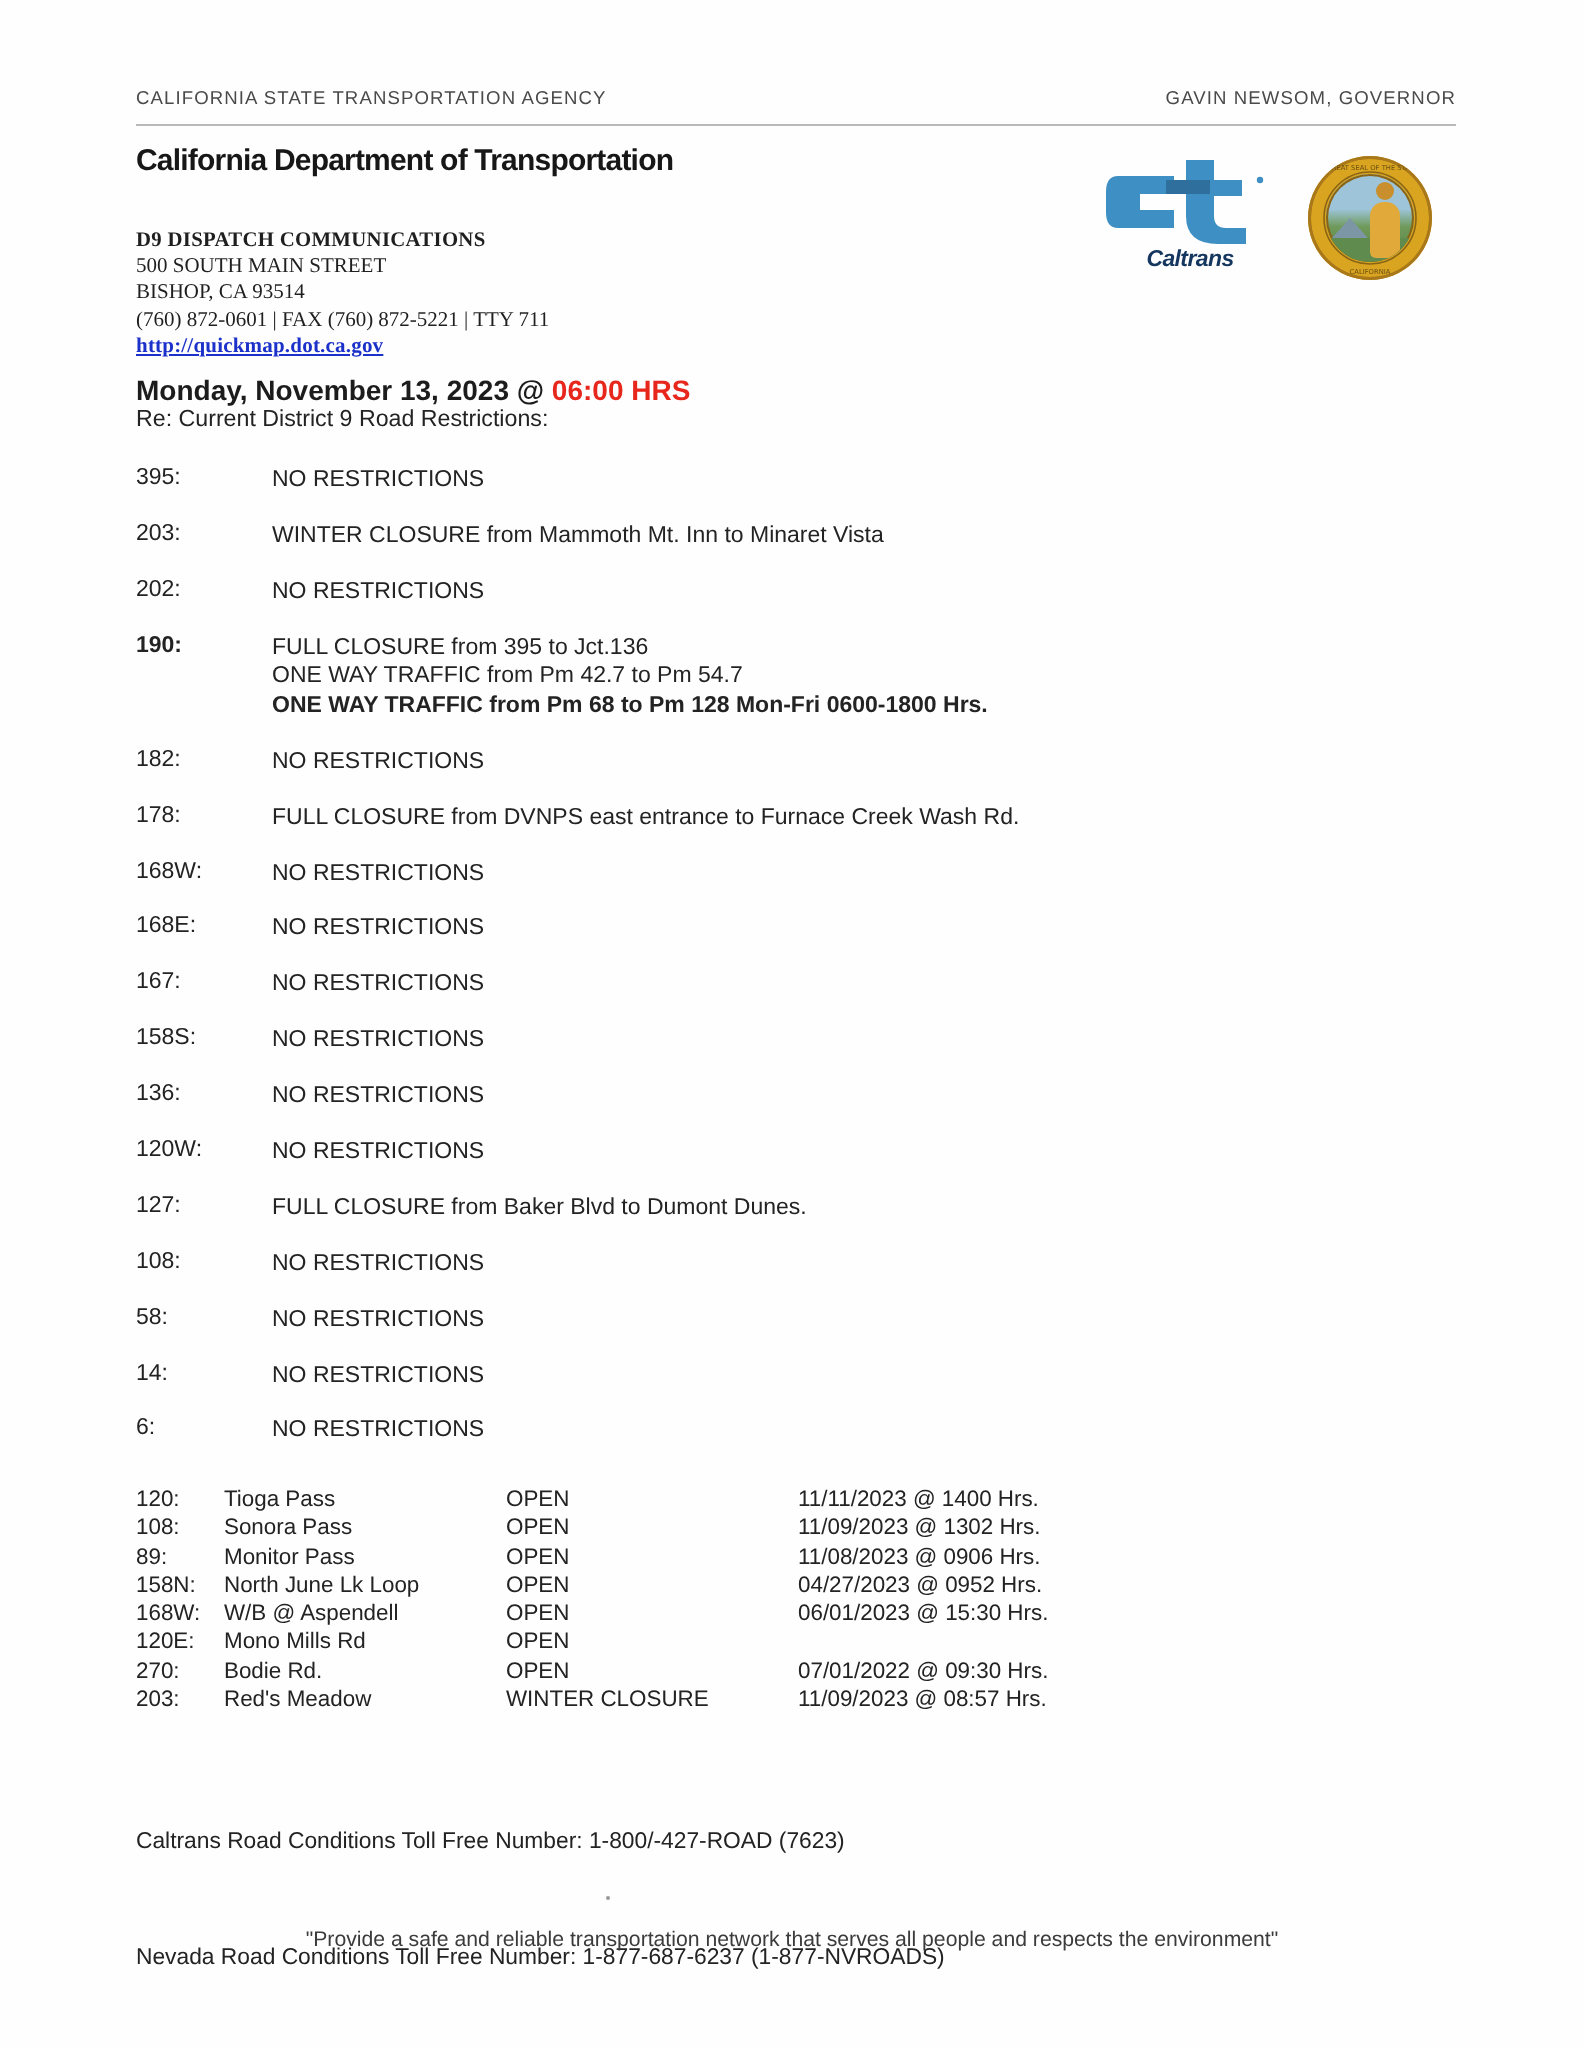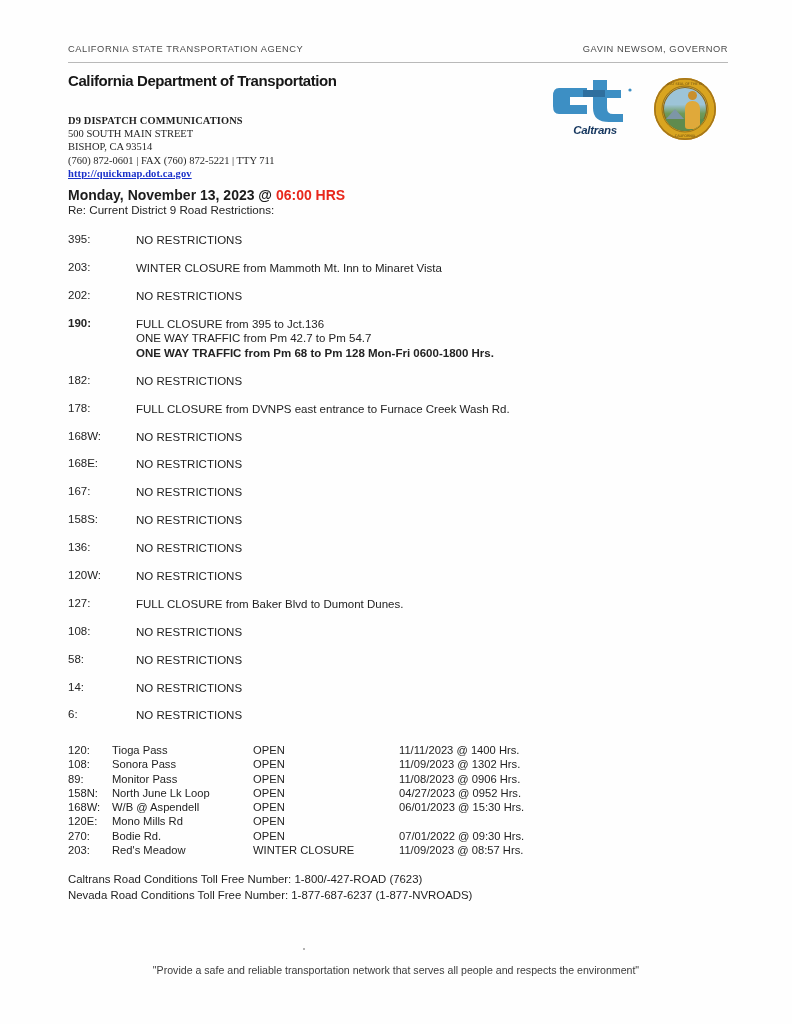--- a/index.html
+++ b/index.html
@@ -215,21 +215,21 @@
   .p-time   { flex: 1 1 auto; }
 
   
   .tollfree {
     position: absolute;
     left: 68px; top: 871px;
     font-size: 11.4px;
     line-height: 16px;
     color: #232323;
   }
-  .tollfree div { white-space: nowrap; }
+  .tollfree div { white-space: nowrap; margin-top: 42px; }
 
   
   .footer-dot {
     position: absolute;
     left: 303px; top: 948px;
     width: 2px; height: 2px;
     background: #9a9a9a;
     border-radius: 50%;
   }
   .footer-quote {

